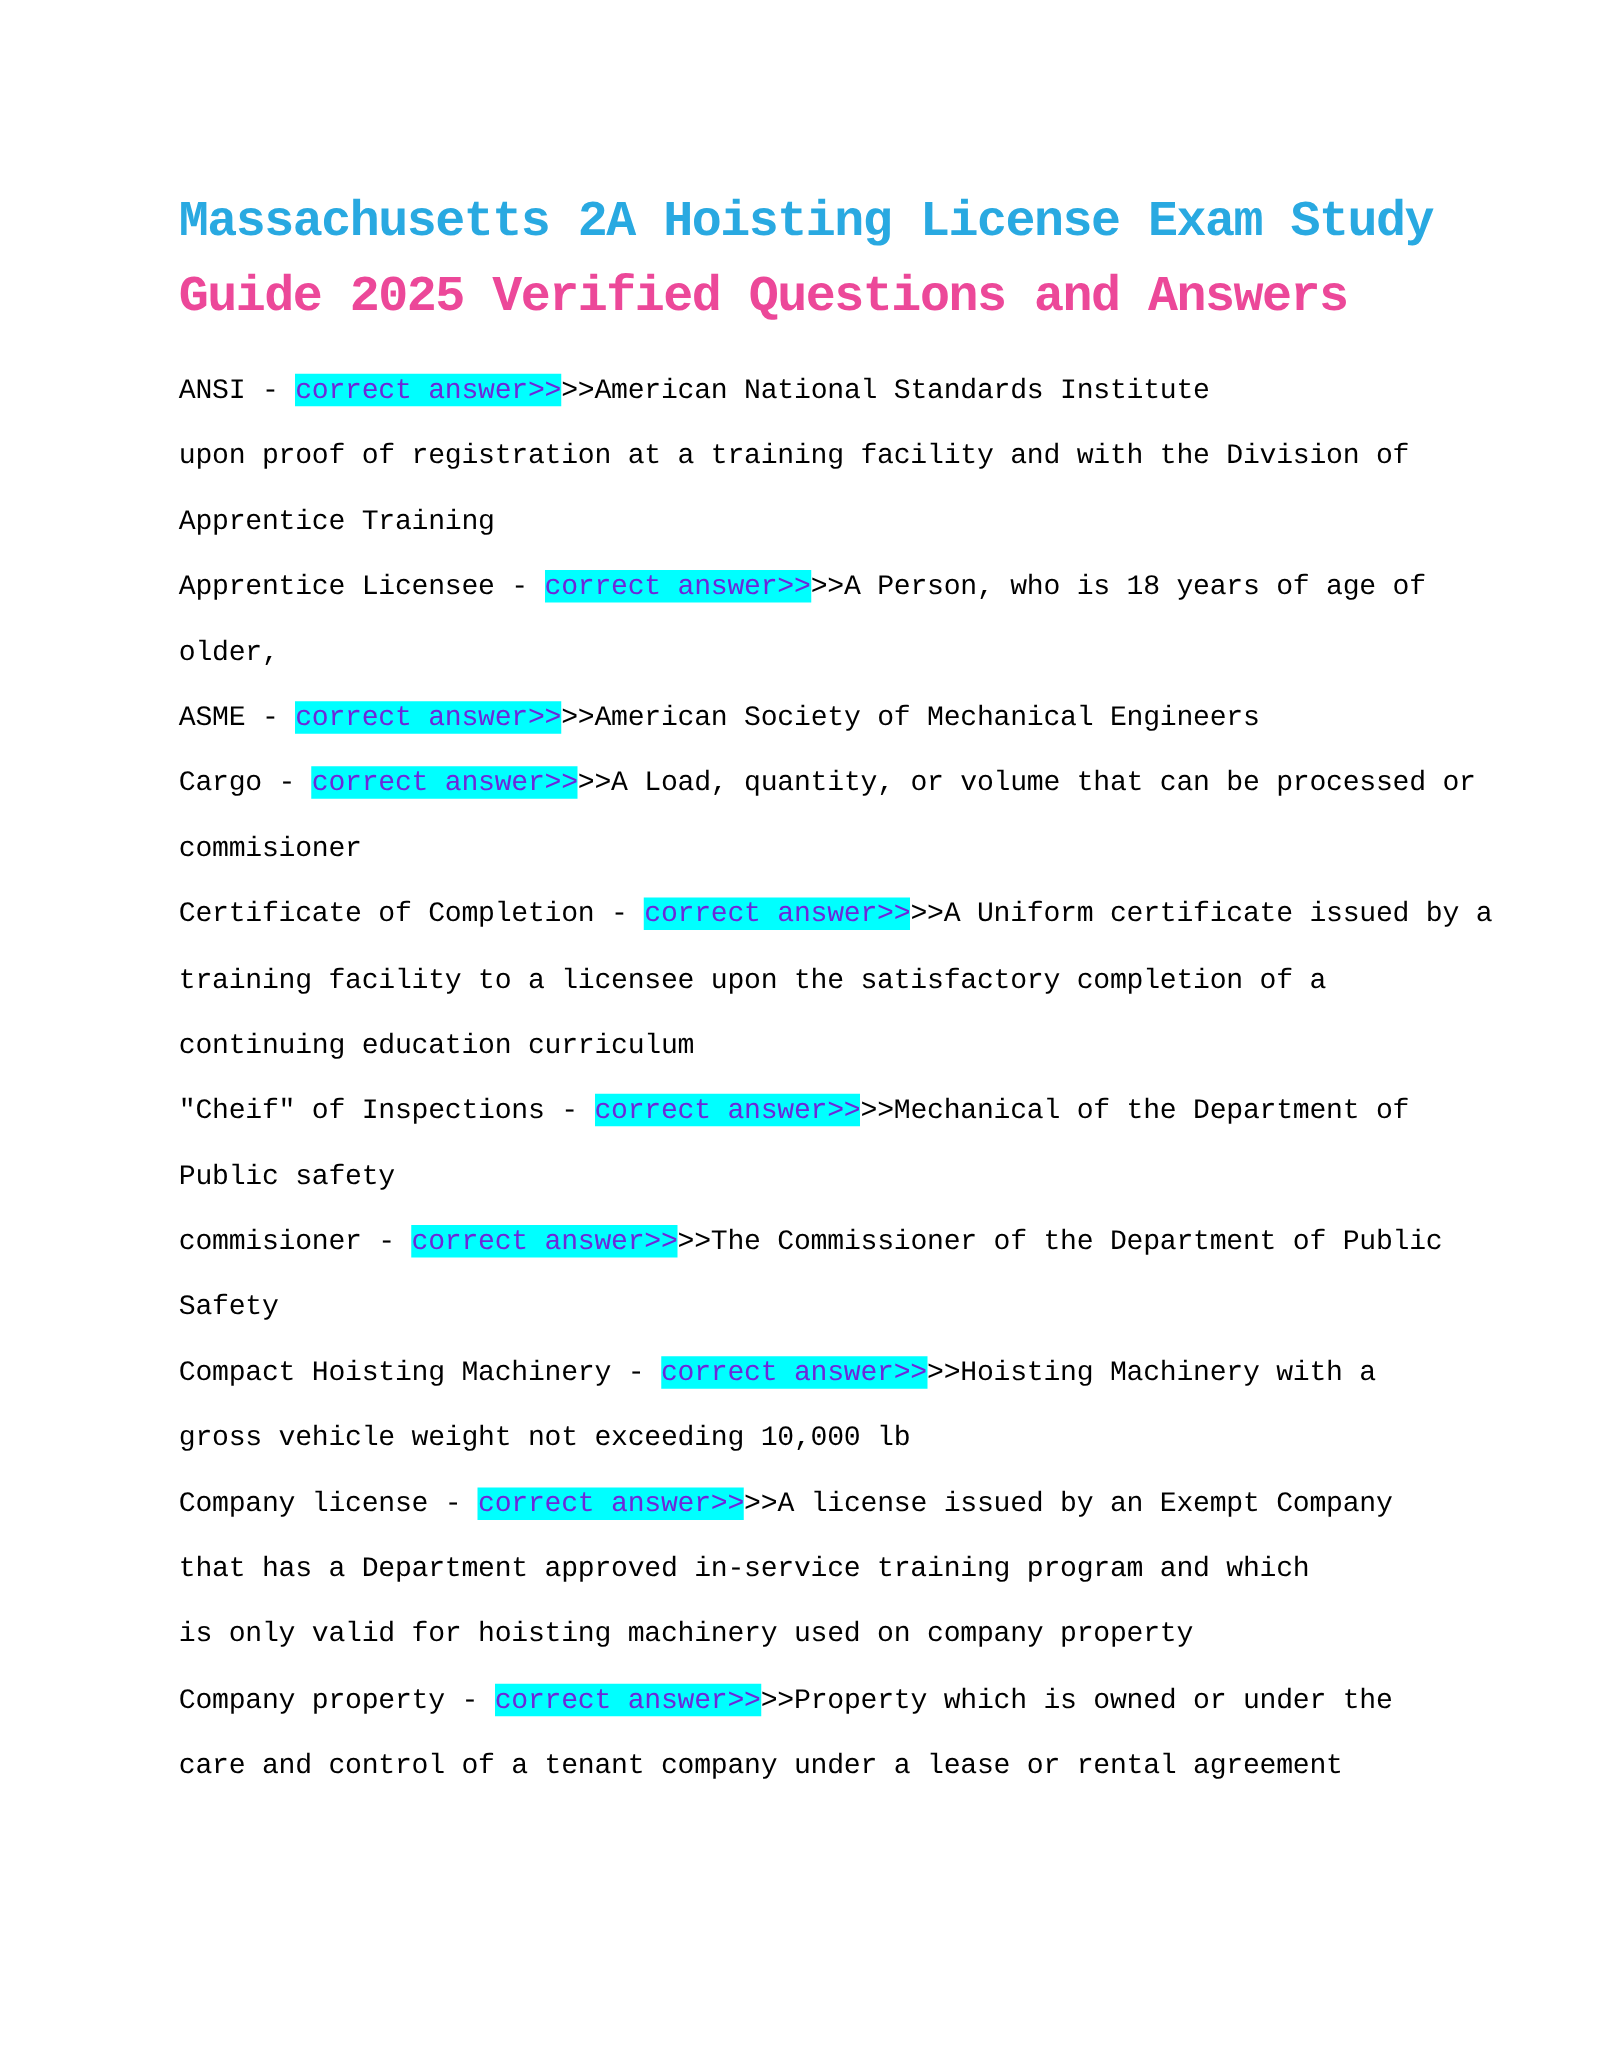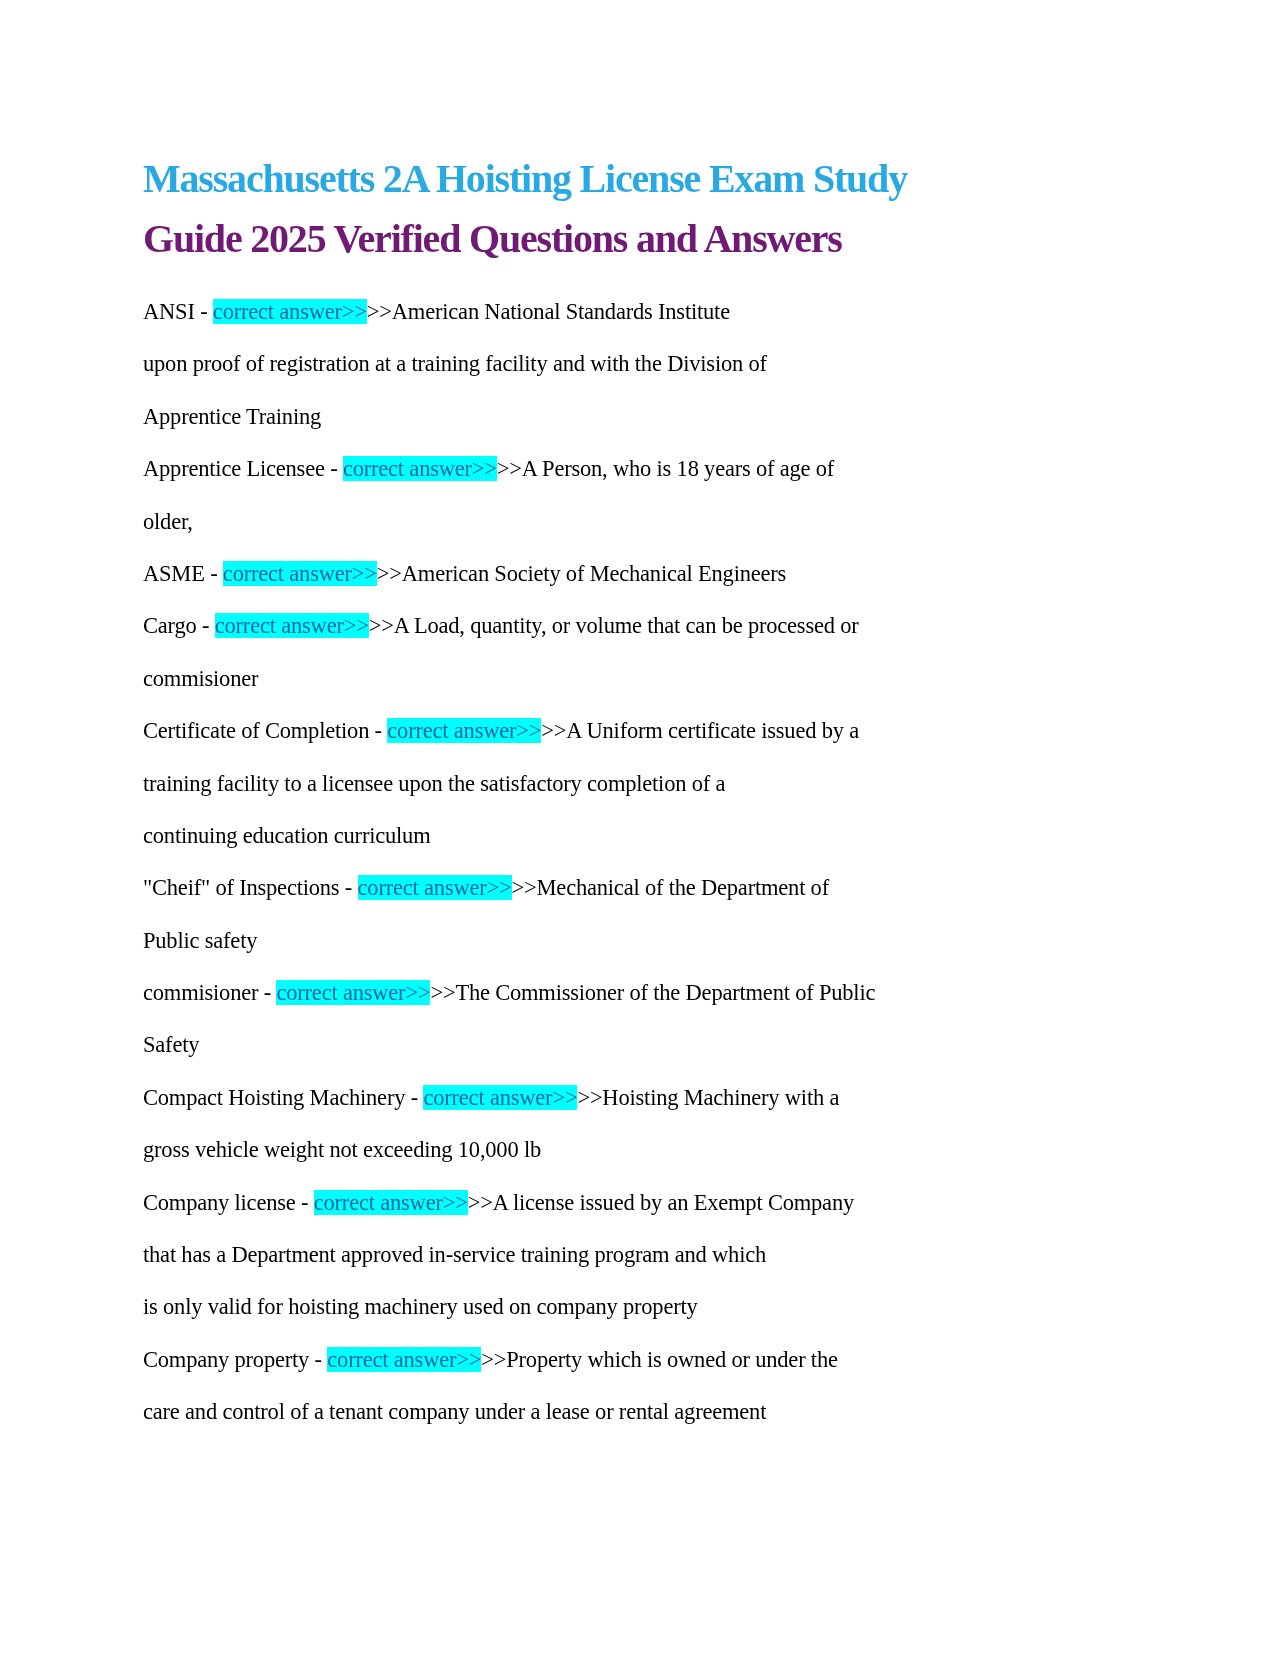--- a/index.html
+++ b/index.html
@@ -6,21 +6,21 @@
     margin: 0;
     padding: 0;
     background: #ffffff;
   }
   .page {
     position: relative;
     width: 1245px;
     height: 1656px;
     background: #ffffff;
     overflow: hidden;
-    font-family: Liberation Serif, serif;
+    font-family: Liberation Mono, monospace;
     border-radius: 24px;
   }
   .content {
     position: absolute;
     left: 143px;
     top: 149px;
     width: 1090px;
   }
   .title-line {
     font-size: 40px;
@@ -36,31 +36,31 @@
   .qa-line {
     font-size: 22.5px;
     line-height: 52.4px;
     height: 52.4px;
     letter-spacing: -0.2px;
     white-space: nowrap;
     color: #000000;
   }
   .hl {
     background: #00ffff; 
-    color: #0369a1;
+    color: #6d28d9;
   }
 </style>
 </head>
 <body>
 
 <div class="page">
   <div class="content">
     <div>
       <div class="title-line" style="color: rgb(41, 169, 225);">Massachusetts 2A Hoisting License Exam Study</div>
-      <div class="title-line" style="color: #701a75;">Guide 2025 Verified Questions and Answers</div>
+      <div class="title-line" style="color: #ec4899;">Guide 2025 Verified Questions and Answers</div>
     </div>
     <div class="qa-body">
         <div class="qa-line"><span>ANSI - </span><span class="hl" style="background: rgb(0, 255, 255);">correct answer&gt;&gt;</span><span>&gt;&gt;American National Standards Institute</span></div>
         <div class="qa-line">upon proof of registration at a training facility and with the Division of</div>
         <div class="qa-line">Apprentice Training</div>
         <div class="qa-line"><span>Apprentice Licensee - </span><span class="hl" style="background: rgb(0, 255, 255);">correct answer&gt;&gt;</span><span>&gt;&gt;A Person, who is 18 years of age of</span></div>
         <div class="qa-line">older,</div>
         <div class="qa-line"><span>ASME - </span><span class="hl" style="background: rgb(0, 255, 255);">correct answer&gt;&gt;</span><span>&gt;&gt;American Society of Mechanical Engineers</span></div>
         <div class="qa-line"><span>Cargo - </span><span class="hl" style="background: rgb(0, 255, 255);">correct answer&gt;&gt;</span><span>&gt;&gt;A Load, quantity, or volume that can be processed or</span></div>
         <div class="qa-line">commisioner</div>

